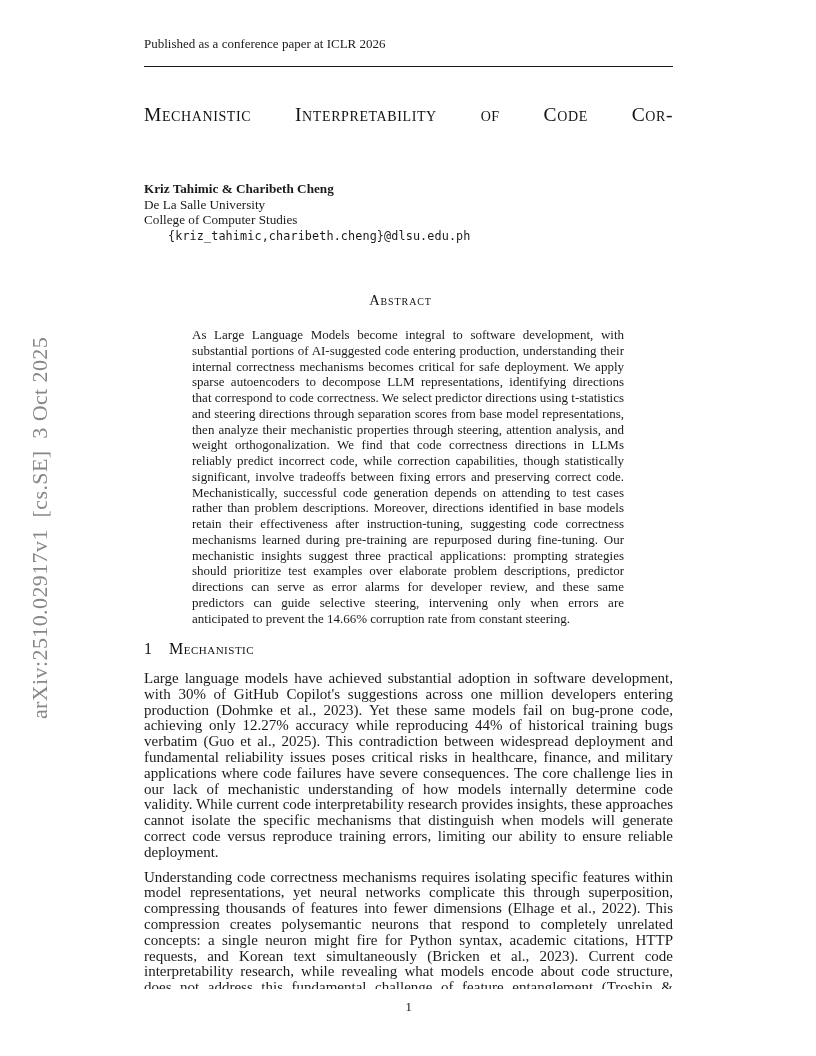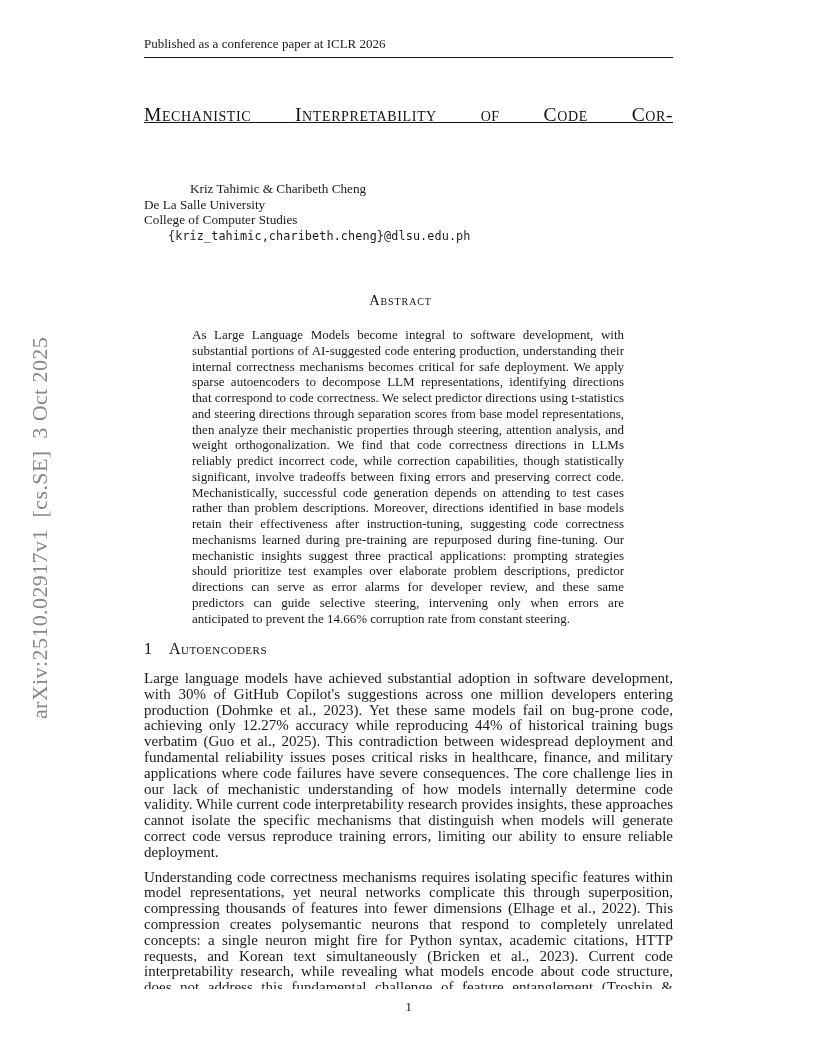--- a/index.html
+++ b/index.html
@@ -24,46 +24,45 @@
     white-space: pre;
     font-size: 22px;
     color: #878787;
     letter-spacing: 0.4px;
   }
   .header {
     position: absolute;
     left: 144px; top: 36px;
     width: 529px;
     font-size: 13px;
-    padding-bottom: 5px;
+    padding-bottom: 14px;
     border-bottom: 1px solid #1a1a1a;
   }
   .title {
     position: absolute;
     left: 144px; top: 101px;
     width: 529px;
     margin: 0;
     font-size: 19.5px;
     line-height: 27px;
     font-weight: normal;
     font-variant: small-caps;
     letter-spacing: 0.6px;
     color: #111111;
-    text-decoration: underline;
   }
   .title-line { display: block; }
   .title-line.justify-line { text-align: justify; text-align-last: justify; }
   .authors {
     position: absolute;
     left: 144px; top: 181px;
     width: 529px;
     font-size: 13.2px;
     line-height: 15.6px;
   }
-  .author-names { font-weight: normal; margin-left: 46px; }
+  .author-names { font-weight: bold; }
   .author-email {
     font-family: "DejaVu Sans Mono", monospace;
     font-size: 11.8px;
     letter-spacing: 0.1px;
     margin-top: 1px;
     margin-left: 24px;
   }
   .abstract-heading {
     position: absolute;
     left: 136px; top: 292px;
@@ -132,21 +131,21 @@
     <div>De La Salle University</div>
     <div>College of Computer Studies</div>
     <div class="author-email">{kriz_tahimic,charibeth.cheng}@dlsu.edu.ph</div>
   </div>
 
   <div class="abstract-heading">Abstract</div>
 
   <div class="abstract-body">As Large Language Models become integral to software development, with substantial portions of AI-suggested code entering production, understanding their internal correctness mechanisms becomes critical for safe deployment. We apply sparse autoencoders to decompose LLM representations, identifying directions that correspond to code correctness. We select predictor directions using t-statistics and steering directions through separation scores from base model representations, then analyze their mechanistic properties through steering, attention analysis, and weight orthogonalization. We find that code correctness directions in LLMs reliably predict incorrect code, while correction capabilities, though statistically significant, involve tradeoffs between fixing errors and preserving correct code. Mechanistically, successful code generation depends on attending to test cases rather than problem descriptions. Moreover, directions identified in base models retain their effectiveness after instruction-tuning, suggesting code correctness mechanisms learned during pre-training are repurposed during fine-tuning. Our mechanistic insights suggest three practical applications: prompting strategies should prioritize test examples over elaborate problem descriptions, predictor directions can serve as error alarms for developer review, and these same predictors can guide selective steering, intervening only when errors are anticipated to prevent the 14.66% corruption rate from constant steering.</div>
 
   <div class="section-heading">
-    <span class="section-number">1</span><span class="section-title">Autoencoders</span>
+    <span class="section-number">1</span><span class="section-title">Mechanistic</span>
   </div>
 
   <div class="intro-body">
     <p>Large language models have achieved substantial adoption in software development, with 30% of GitHub Copilot's suggestions across one million developers entering production (Dohmke et al., 2023). Yet these same models fail on bug-prone code, achieving only 12.27% accuracy while reproducing 44% of historical training bugs verbatim (Guo et al., 2025). This contradiction between widespread deployment and fundamental reliability issues poses critical risks in healthcare, finance, and military applications where code failures have severe consequences. The core challenge lies in our lack of mechanistic understanding of how models internally determine code validity. While current code interpretability research provides insights, these approaches cannot isolate the specific mechanisms that distinguish when models will generate correct code versus reproduce training errors, limiting our ability to ensure reliable deployment.</p>
     <p>Understanding code correctness mechanisms requires isolating specific features within model representations, yet neural networks complicate this through superposition, compressing thousands of features into fewer dimensions (Elhage et al., 2022). This compression creates polysemantic neurons that respond to completely unrelated concepts: a single neuron might fire for Python syntax, academic citations, HTTP requests, and Korean text simultaneously (Bricken et al., 2023). Current code interpretability research, while revealing what models encode about code structure, does not address this fundamental challenge of feature entanglement (Troshin &amp; Chirkova, 2022; Paltenghi et al., 2024; Anand et al., 2024). Sparse autoencoders provide a solution by decomposing these superposed representations into interpretable components, having already proven effective at isolating mechanisms for entity recognition (Ferrando et al., 2024) and safety-relevant behaviors (Templeton</p>
   </div>
 
   <div class="page-number">1</div>
 
 </div>

